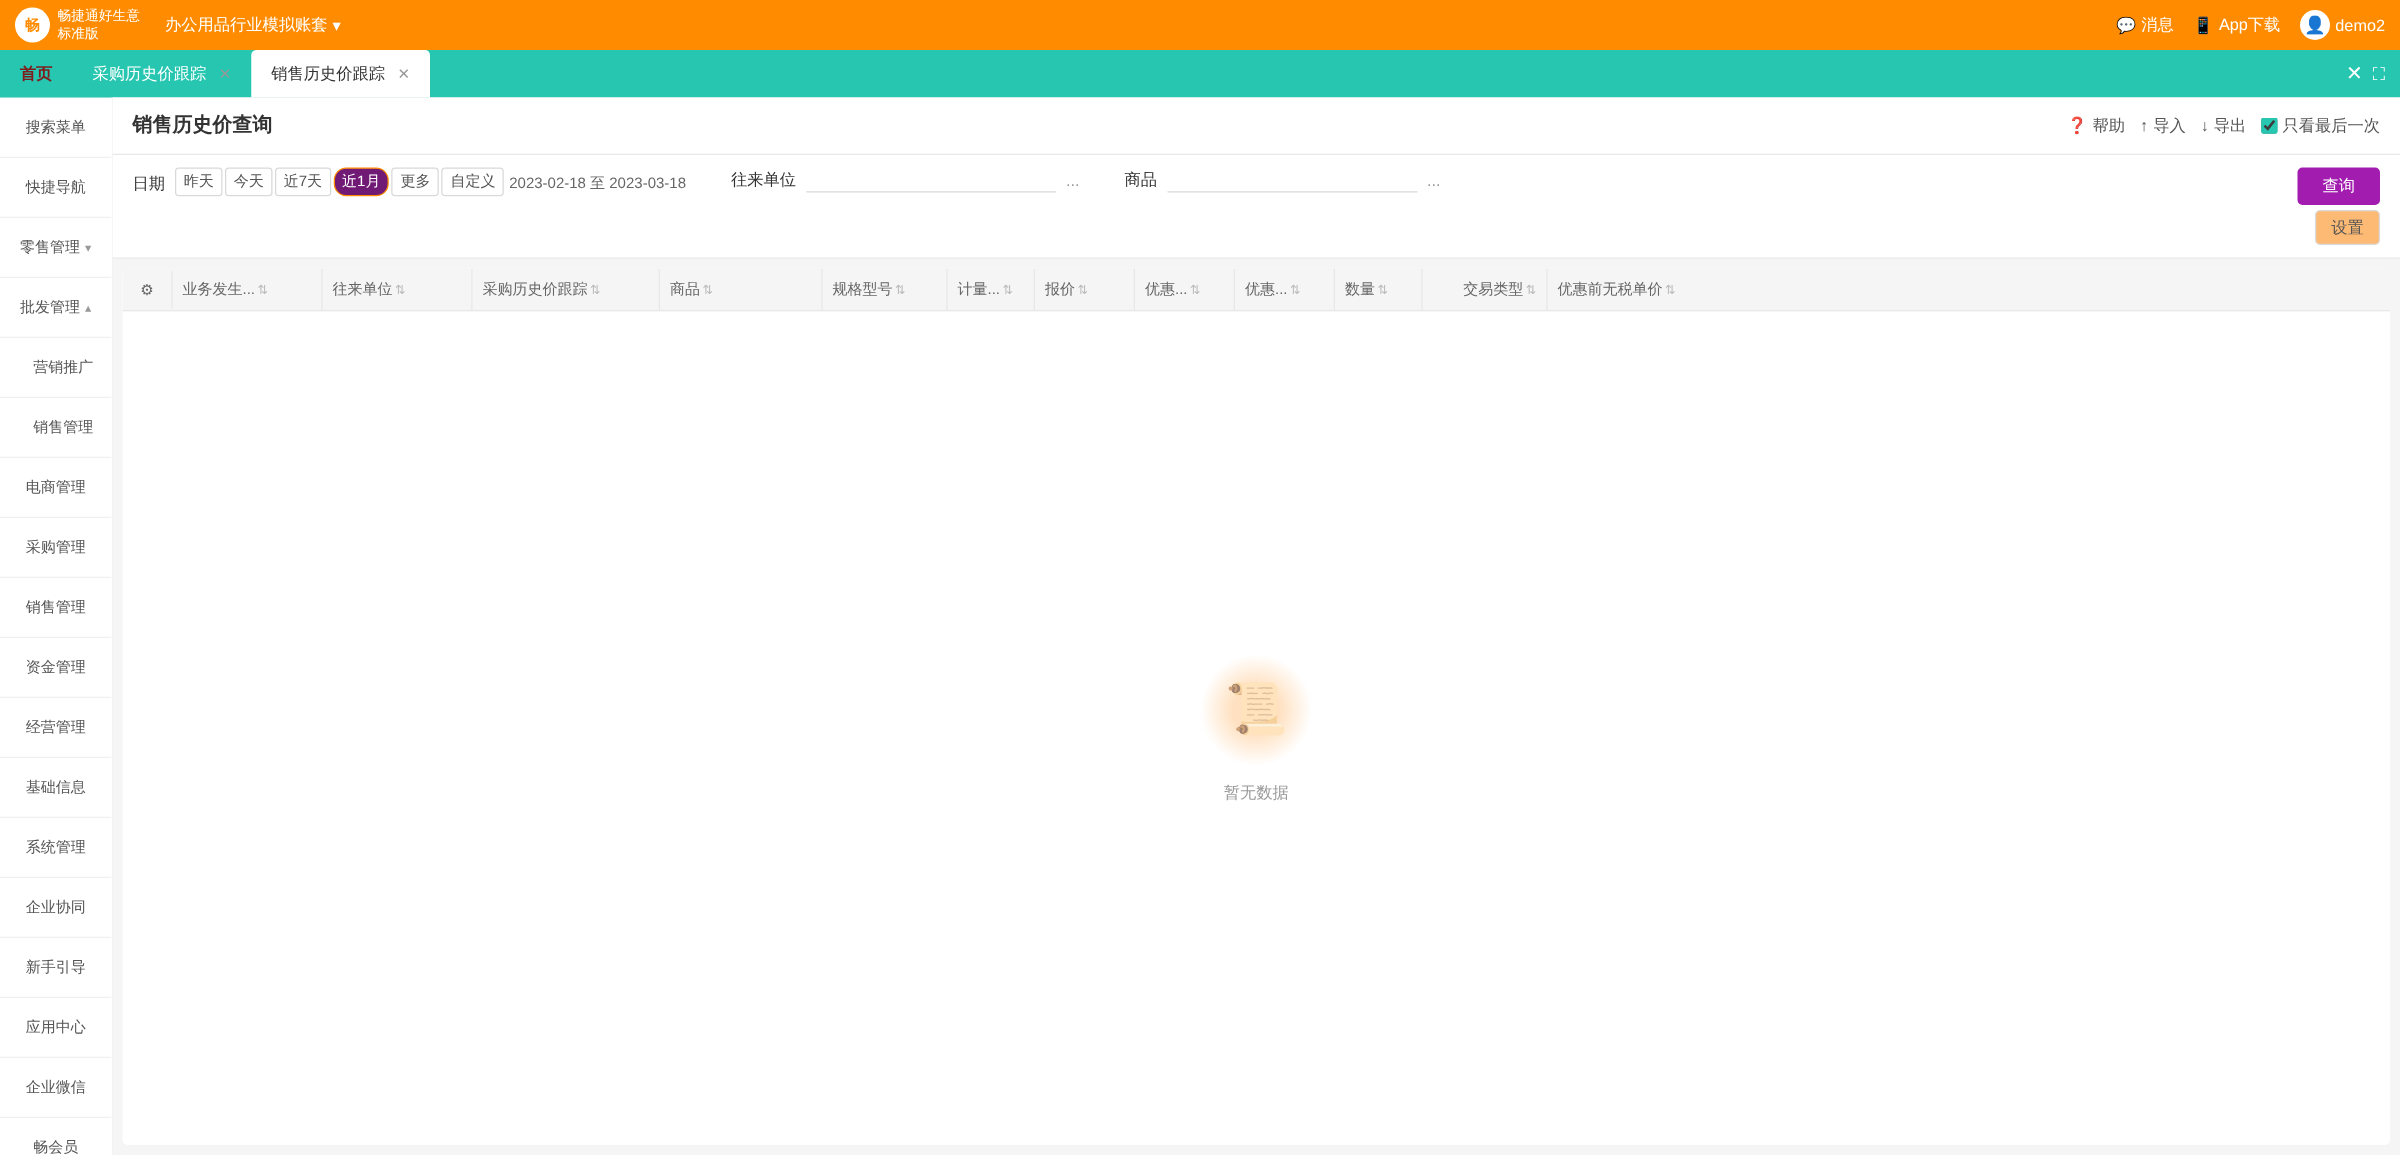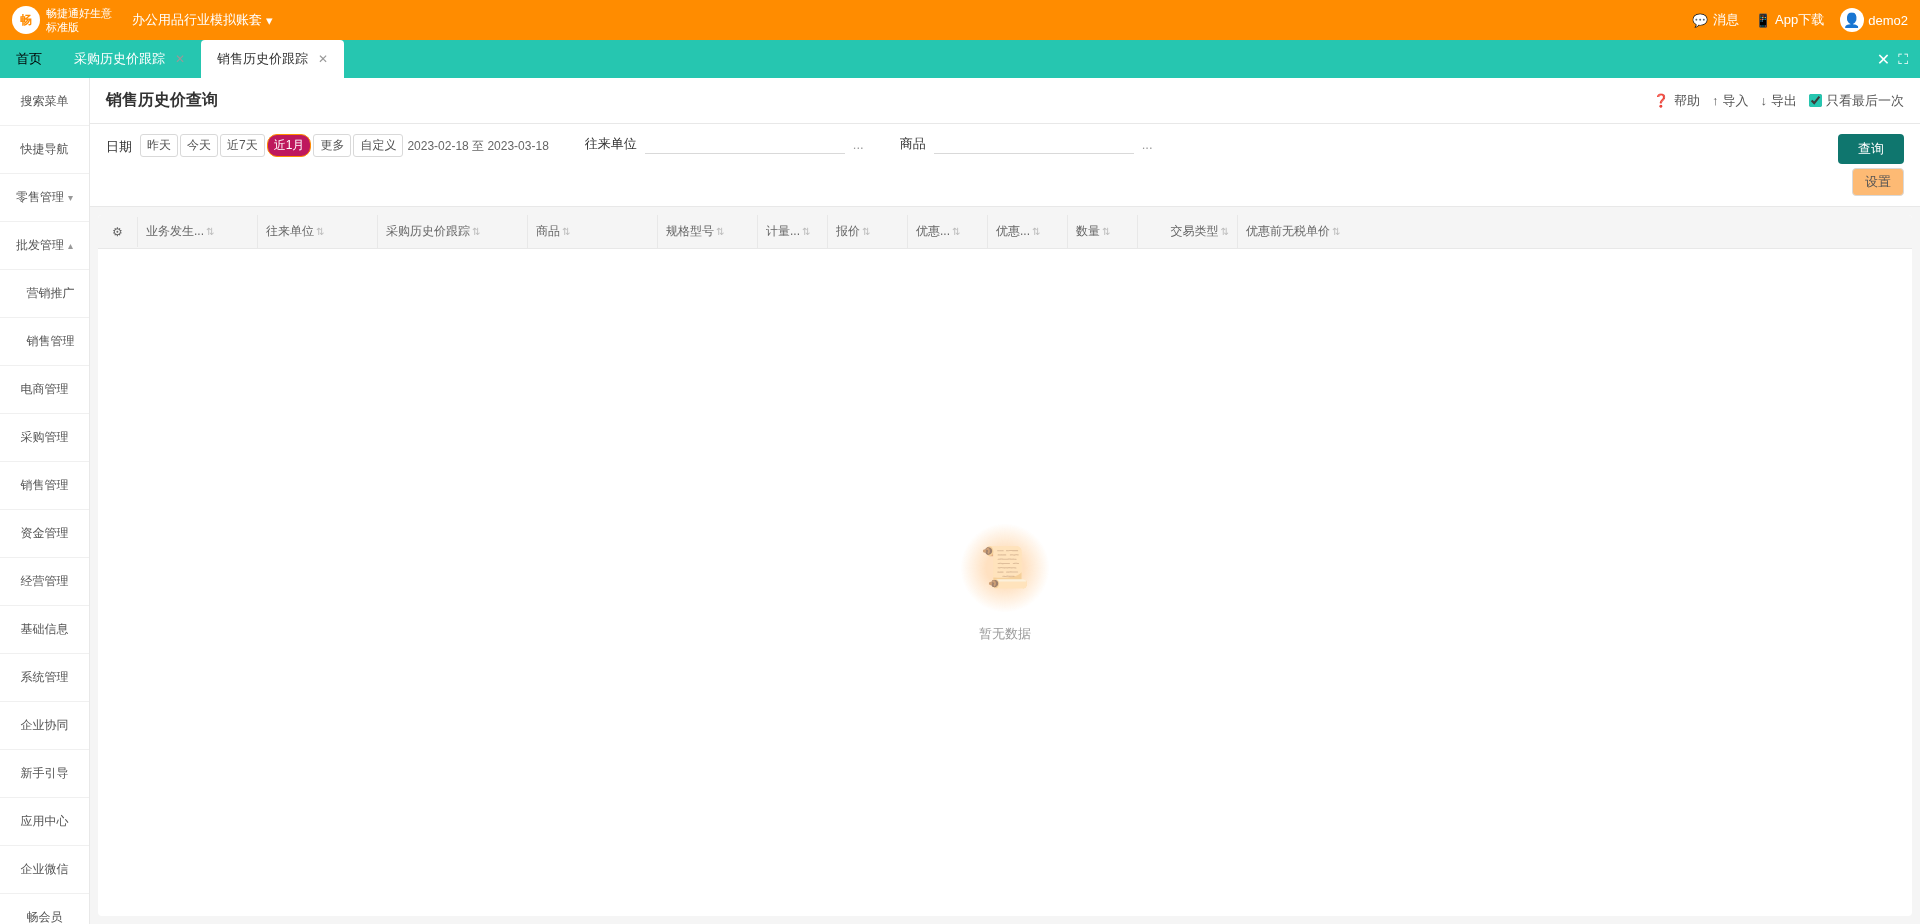--- a/index.html
+++ b/index.html
@@ -21,21 +21,21 @@
     
     .tab-bar {
       display: flex; align-items: center; background: #26c6b0; height: 38px; padding-left: 0;
     }
     .tab-item {
       display: flex; align-items: center; height: 38px; padding: 0 16px;
       font-size: 13px; cursor: pointer; color: #fff; gap: 6px;
     }
     .tab-item.active { background: #fff; color: #333; border-radius: 4px 4px 0 0; }
     .tab-item .close-btn { font-size: 12px; color: #999; cursor: pointer; margin-left: 4px; }
-    .tab-item.home { background: transparent; color: #000000; }
+    .tab-item.home { background: transparent; color: #7f1d1d; font-weight: bold; }
 
     
     .main-layout { display: flex; height: calc(924px - 40px - 38px); }
 
     
     .sidebar { width: 90px; background: #fff; border-right: 1px solid #e8e8e8; display: flex; flex-direction: column; overflow-y: auto; }
     .sidebar-item {
       display: flex; flex-direction: column; align-items: center; justify-content: center;
       padding: 10px 4px; font-size: 12px; color: #555; cursor: pointer;
       border-bottom: 1px solid #f0f0f0; text-align: right; min-height: 48px;
@@ -57,31 +57,31 @@
 
     
     .filter-bar { background: #fff; padding: 10px 16px; border-bottom: 1px solid #e8e8e8; display: flex; align-items: flex-start; gap: 16px; }
     .filter-dates { display: flex; align-items: center; gap: 4px; font-size: 12px; color: #666; margin-top: 2px; }
 
     .date-btn-group { display: flex; align-items: center; gap: 2px; }
     .date-btn {
       padding: 2px 6px; border-radius: 3px; border: 1px solid #d9d9d9;
       background: #fff; font-size: 12px; cursor: pointer; color: #555;
     }
-    .date-btn.active { background: #be185d; color: #fff; border-color: #ff8c00; border-radius: 10px; }
+    .date-btn.active { background: #701a75; color: #fff; border-color: #ff8c00; border-radius: 10px; }
 
     .filter-field { display: flex; align-items: center; gap: 8px; }
     .filter-input {
       border: none; border-bottom: 1px solid #d9d9d9; outline: none;
       padding: 2px 4px; font-size: 13px; width: 200px; background: transparent;
     }
     .filter-dots { color: #999; font-size: 13px; }
 
     .query-btn {
-      background: #0f766e; color: #fff; border: none; border-radius: 4px;
+      background: #a21caf; color: #fff; border: none; border-radius: 4px;
       padding: 6px 20px; font-size: 13px; cursor: pointer; white-space: nowrap;
     }
     .setting-btn {
       background: #fdba74; color: #555; border: 1px solid #d9d9d9; border-radius: 4px;
       padding: 4px 12px; font-size: 13px; cursor: pointer; white-space: nowrap;
     }
 
     
     .table-container { flex: 1; background: #fff; margin: 8px; border-radius: 4px; overflow: hidden; display: flex; flex-direction: column; }
     .table-header {

